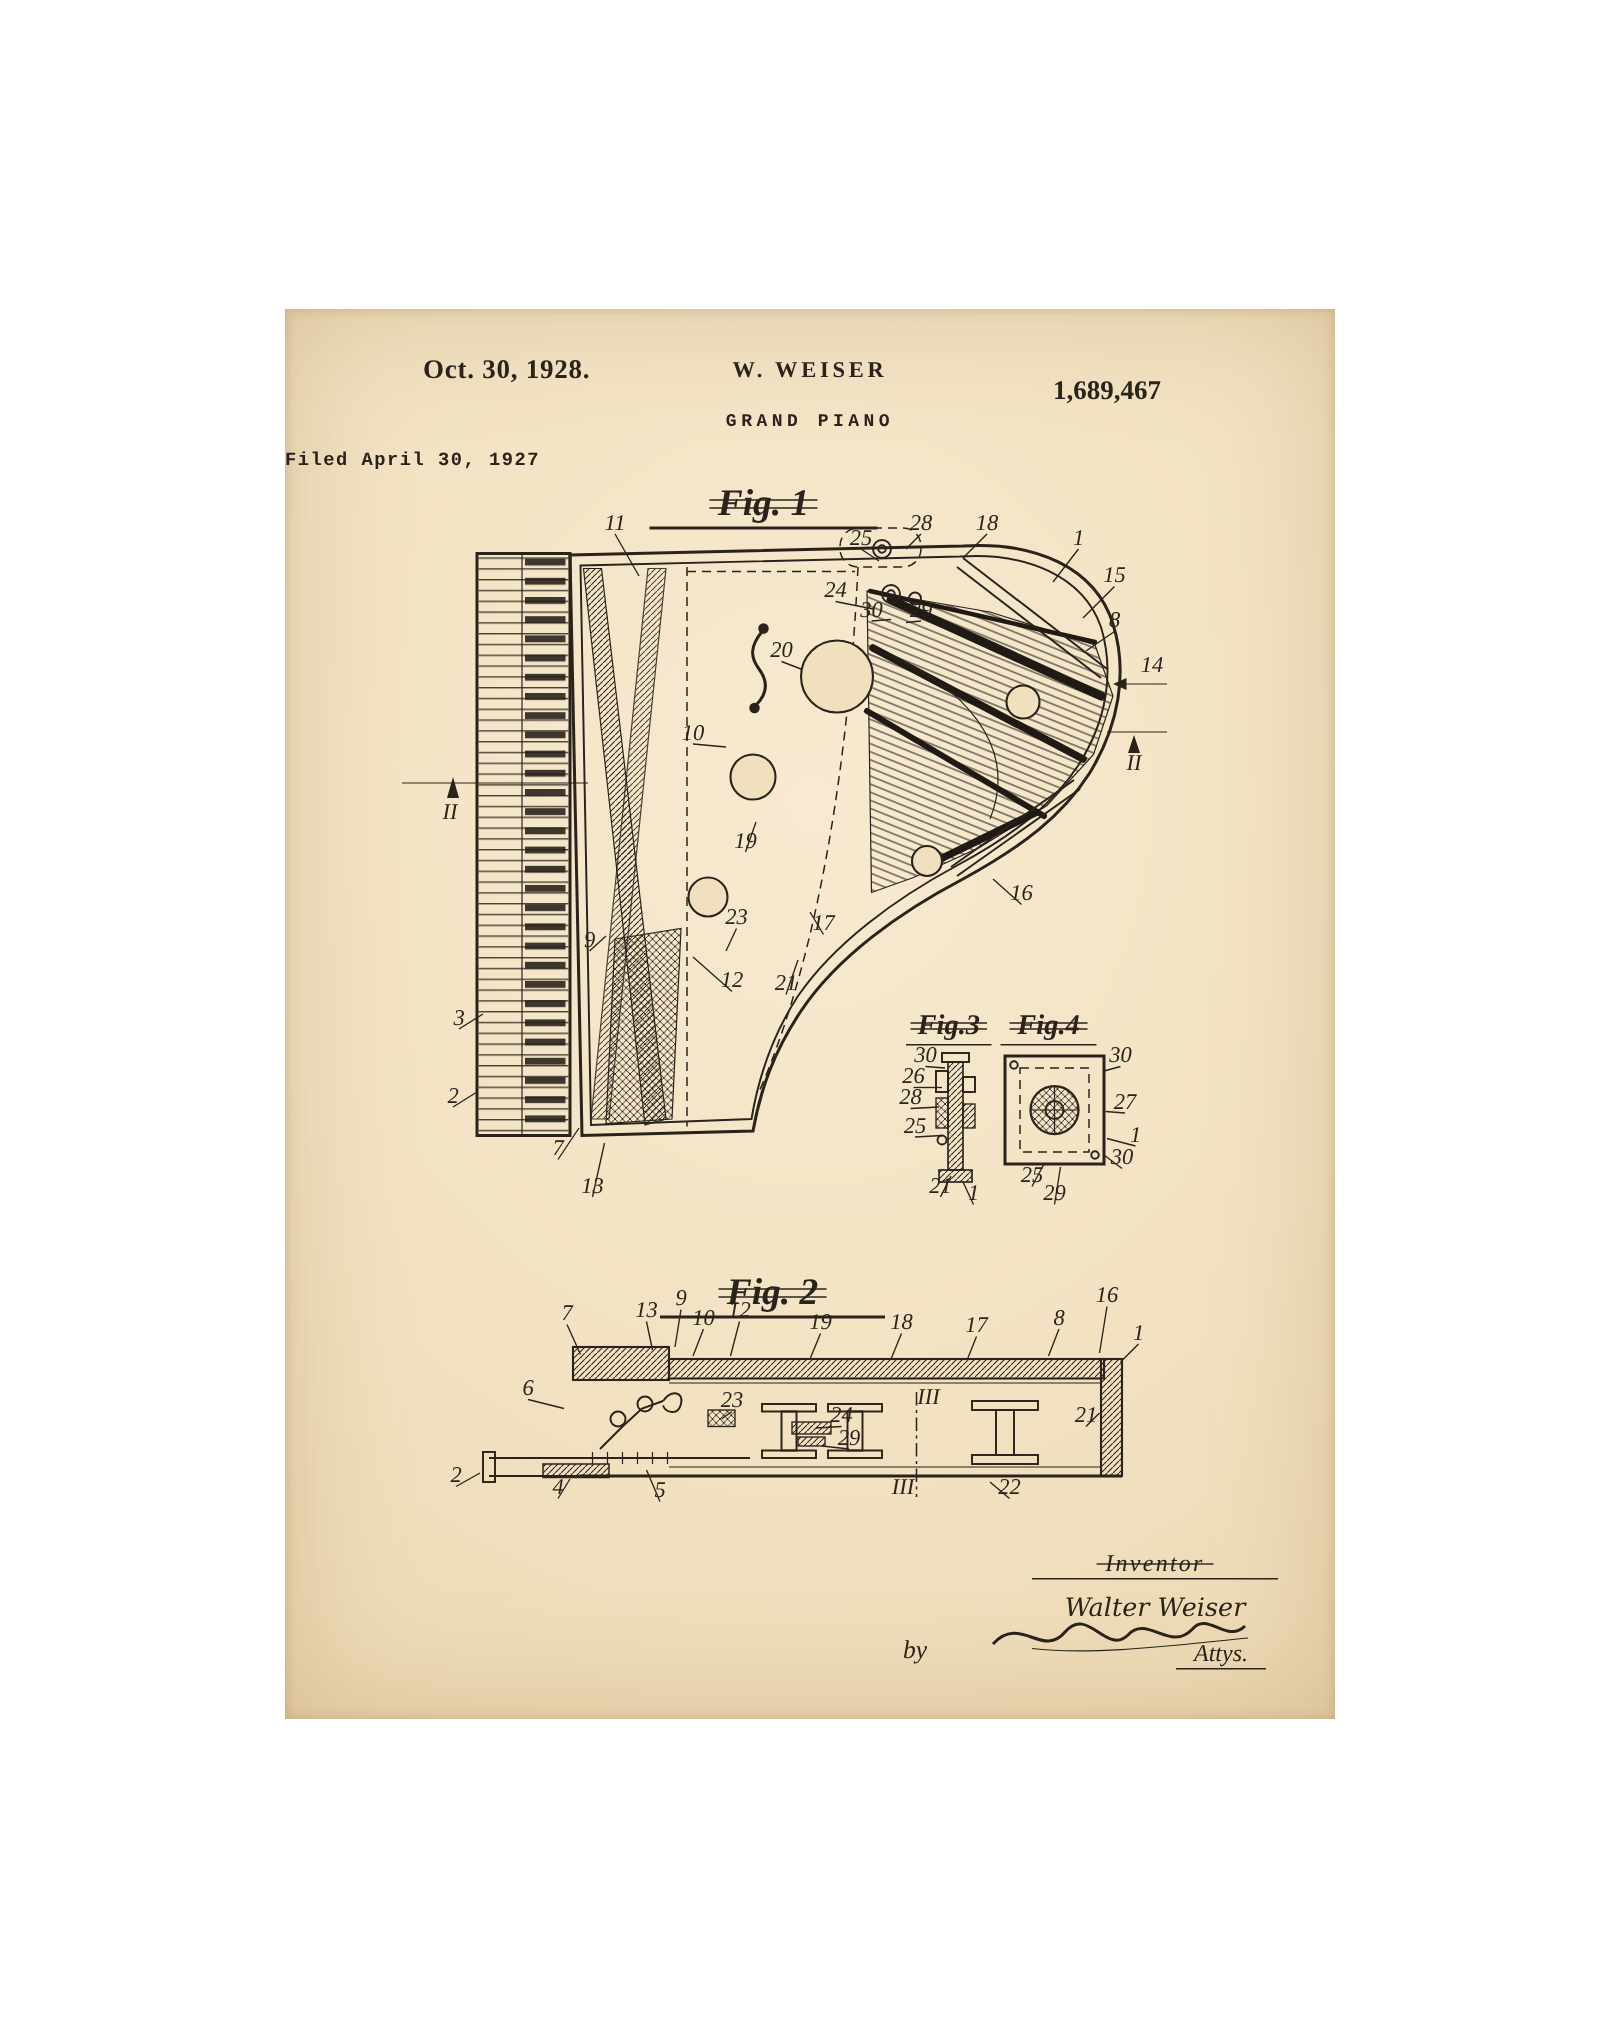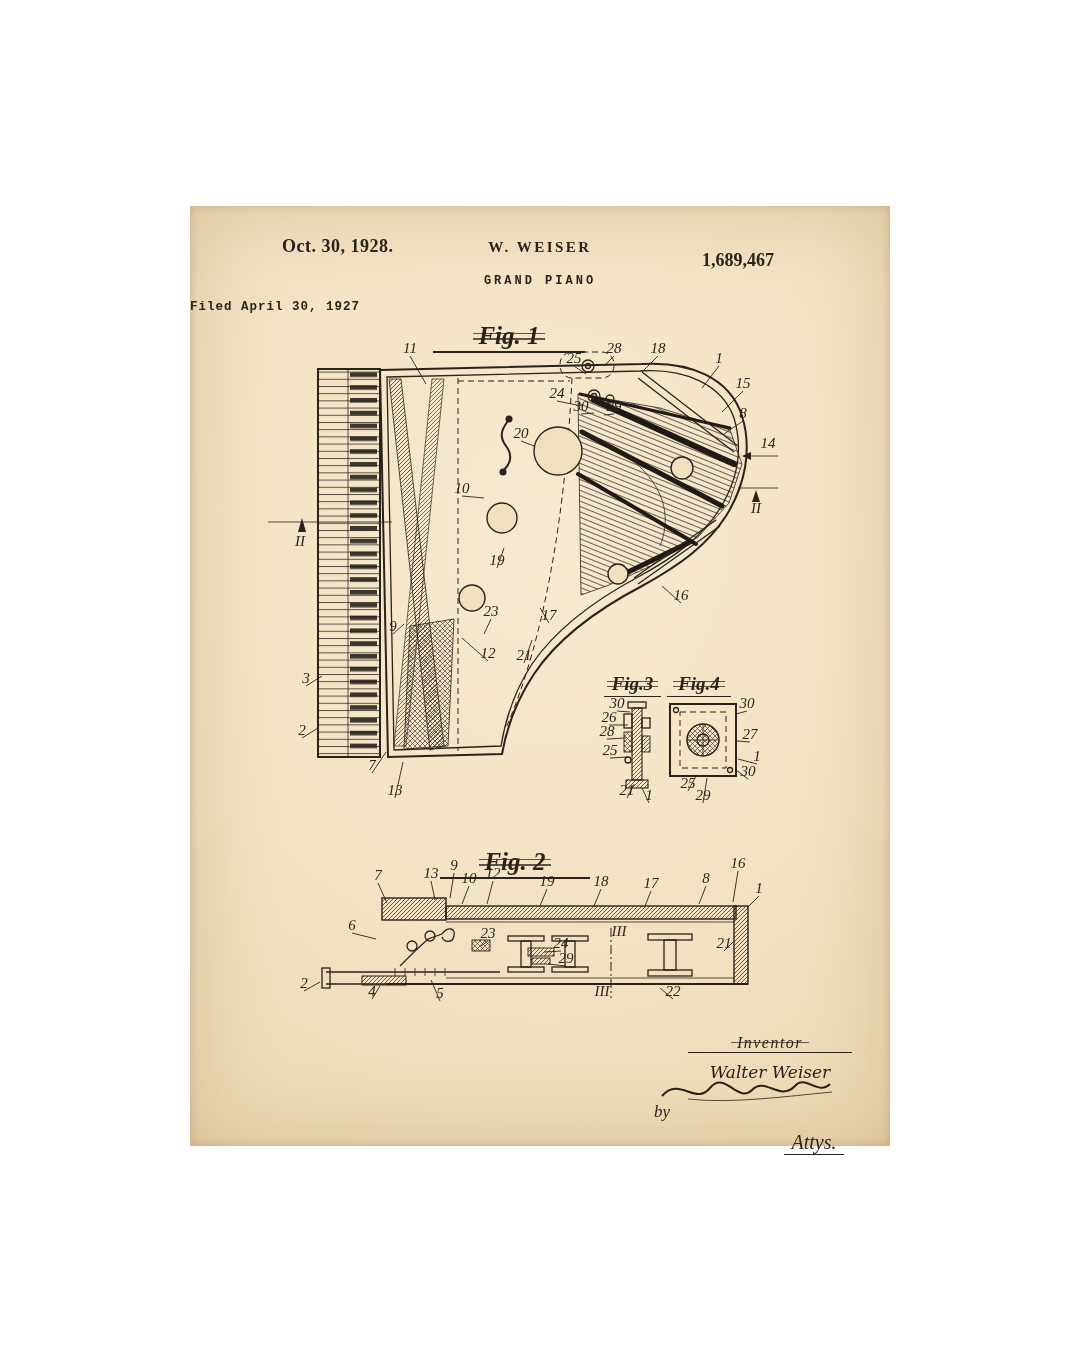--- a/index.html
+++ b/index.html
@@ -41,22 +41,22 @@
   .sig-heading{
     left:498px;top:828px;width:164px;text-align:center;font-style:italic;
     font-size:16px;letter-spacing:1.5px;border-bottom:1.5px solid var(--ink);
   }
   .sig-heading .struck{
     background-image:linear-gradient(to bottom,
       transparent 48%, rgba(41,35,27,.7) 48%, rgba(41,35,27,.7) 54%, transparent 54%);
     padding:0 6px;
   }
   .sig-name{left:502px;top:856px;width:156px;text-align:center;font-style:italic;font-size:17px;font-family:"DejaVu Serif",serif;}
-  .sig-by{left:464px;top:884px;font-style:italic;font-size:17px;margin-top:12px;}
-  .sig-attys{left:594px;top:888px;width:60px;text-align:center;font-style:italic;font-size:20px;border-bottom:1.5px solid var(--ink);margin-top:37px;}
+  .sig-by{left:412px;top:884px;font-style:italic;font-size:17px;}
+  .sig-attys{left:594px;top:888px;width:60px;text-align:center;font-style:italic;font-size:16px;border-bottom:1.5px solid var(--ink);}
 
   svg.drawing{position:absolute;left:0;top:0;z-index:1;}
   .s{stroke:var(--ink);fill:none;stroke-width:1.3;}
   .s2{stroke:var(--ink);fill:none;stroke-width:2;}
   .thin{stroke:var(--ink);fill:none;stroke-width:.8;}
   .dash{stroke:var(--ink);fill:none;stroke-width:1;stroke-dasharray:6 4;}
   .dashdot{stroke:var(--ink);fill:none;stroke-width:1;stroke-dasharray:9 3 2 3;}
   .bar{stroke:#1f1a13;fill:none;stroke-linecap:round;}
   .holefill{fill:#f1e0bd;stroke:var(--ink);stroke-width:1.4;}
   .inkfill{fill:var(--ink);stroke:none;}

